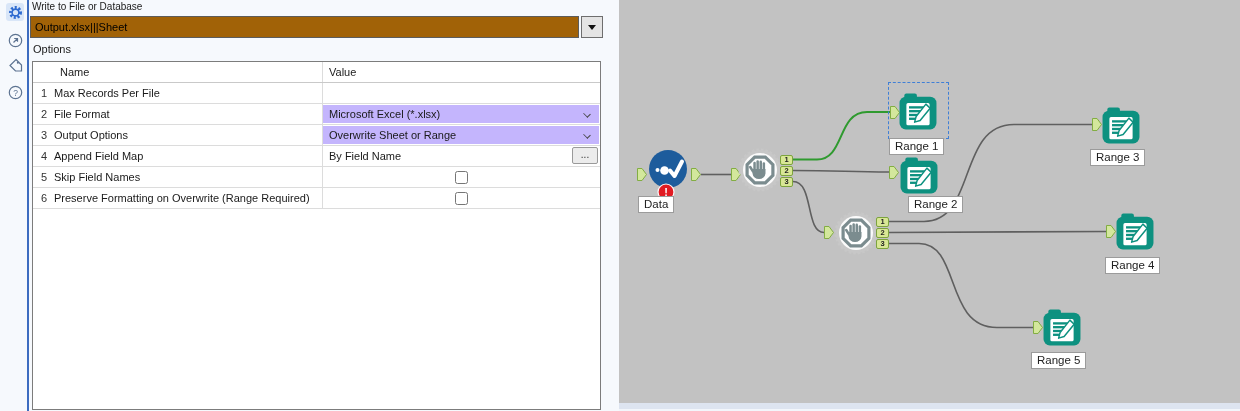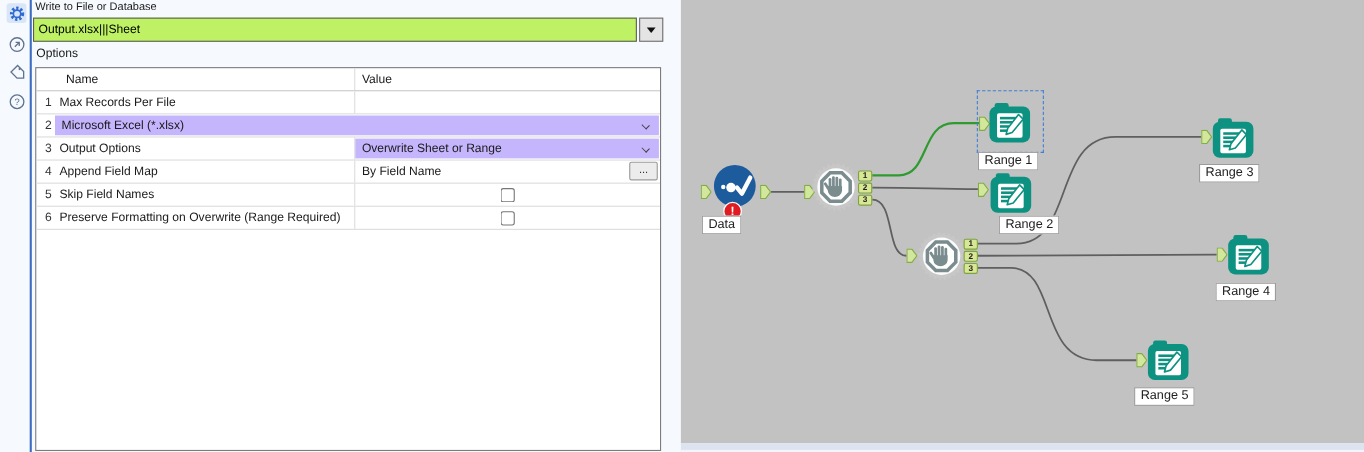--- a/index.html
+++ b/index.html
@@ -9,21 +9,21 @@
 
   
   .icon-strip { position:absolute; left:0; top:0; width:27px; height:411px; background:#f6f9fd; }
   .strip-divider { position:absolute; left:27px; top:0; width:2px; height:411px; background:#3d6cc0; }
   .strip-icon { position:absolute; left:6px; width:18px; height:18px; display:flex; align-items:center; justify-content:center; border-radius:3px; cursor:pointer; }
   .strip-icon.selected { background:#d9e6f8; }
 
   
   .config { position:absolute; left:29px; top:0; width:590px; height:411px; background:#f6f9fd; }
   .cfg-title { position:absolute; left:3px; top:1px; font-size:10px; color:#1a1a1a; }
-  .file-input { position:absolute; left:1px; top:16px; width:549px; height:22px; border:1px solid #5c5c5c; background:#bef264; font-family:"Liberation Sans",sans-serif; font-size:11px; color:#000; padding:0 4px; }
+  .file-input { position:absolute; left:1px; top:16px; width:549px; height:22px; border:1px solid #5c5c5c; background:#a16207; font-family:"Liberation Sans",sans-serif; font-size:11px; color:#000; padding:0 4px; }
   .dd-btn { position:absolute; left:552px; top:16px; width:22px; height:22px; background:#e4e4e4; border:1px solid #6e6e6e; display:flex; align-items:center; justify-content:center; cursor:pointer; }
   .dd-btn .tri { width:0; height:0; border-left:4px solid transparent; border-right:4px solid transparent; border-top:5px solid #111; }
   .options-label { position:absolute; left:4px; top:43px; font-size:11px; color:#1a1a1a;text-align:center; }
 
   .opt-table { position:absolute; left:3px; top:61px; width:569px; height:349px; background:#ffffff; border:1px solid #7c7c7c; font-size:11px; color:#1a1a1a; }
   .t-row { position:relative; display:flex; width:100%; height:21px; border-bottom:1px solid #dcdcdc; }
   .t-row.hdr { border-bottom:1px solid #c9c9c9; }
   .c-num { width:17px; flex:none; text-align:right; padding:4px 3px 0 0; color:#333; }
   .c-name { width:273px; flex:none; padding:4px 2px 0 4px; border-right:1px solid #dcdcdc; white-space:nowrap; overflow:hidden; }
   .hdr .c-name { padding-left:10px; }
@@ -97,20 +97,21 @@
       </div>
 
       <div class="t-row">
         <div class="c-num">1</div>
         <div class="c-name">Max Records Per File</div>
         <div class="c-val"><span></span></div>
       </div>
 
       <div class="t-row">
         <div class="c-num">2</div>
+        <div class="c-name">File Format</div>
         <div class="c-val">
           <div class="cell-dd">
             <span>Microsoft Excel (*.xlsx)</span>
             <span class="chev"></span>
           </div>
         </div>
       </div>
 
       <div class="t-row">
         <div class="c-num">3</div>

